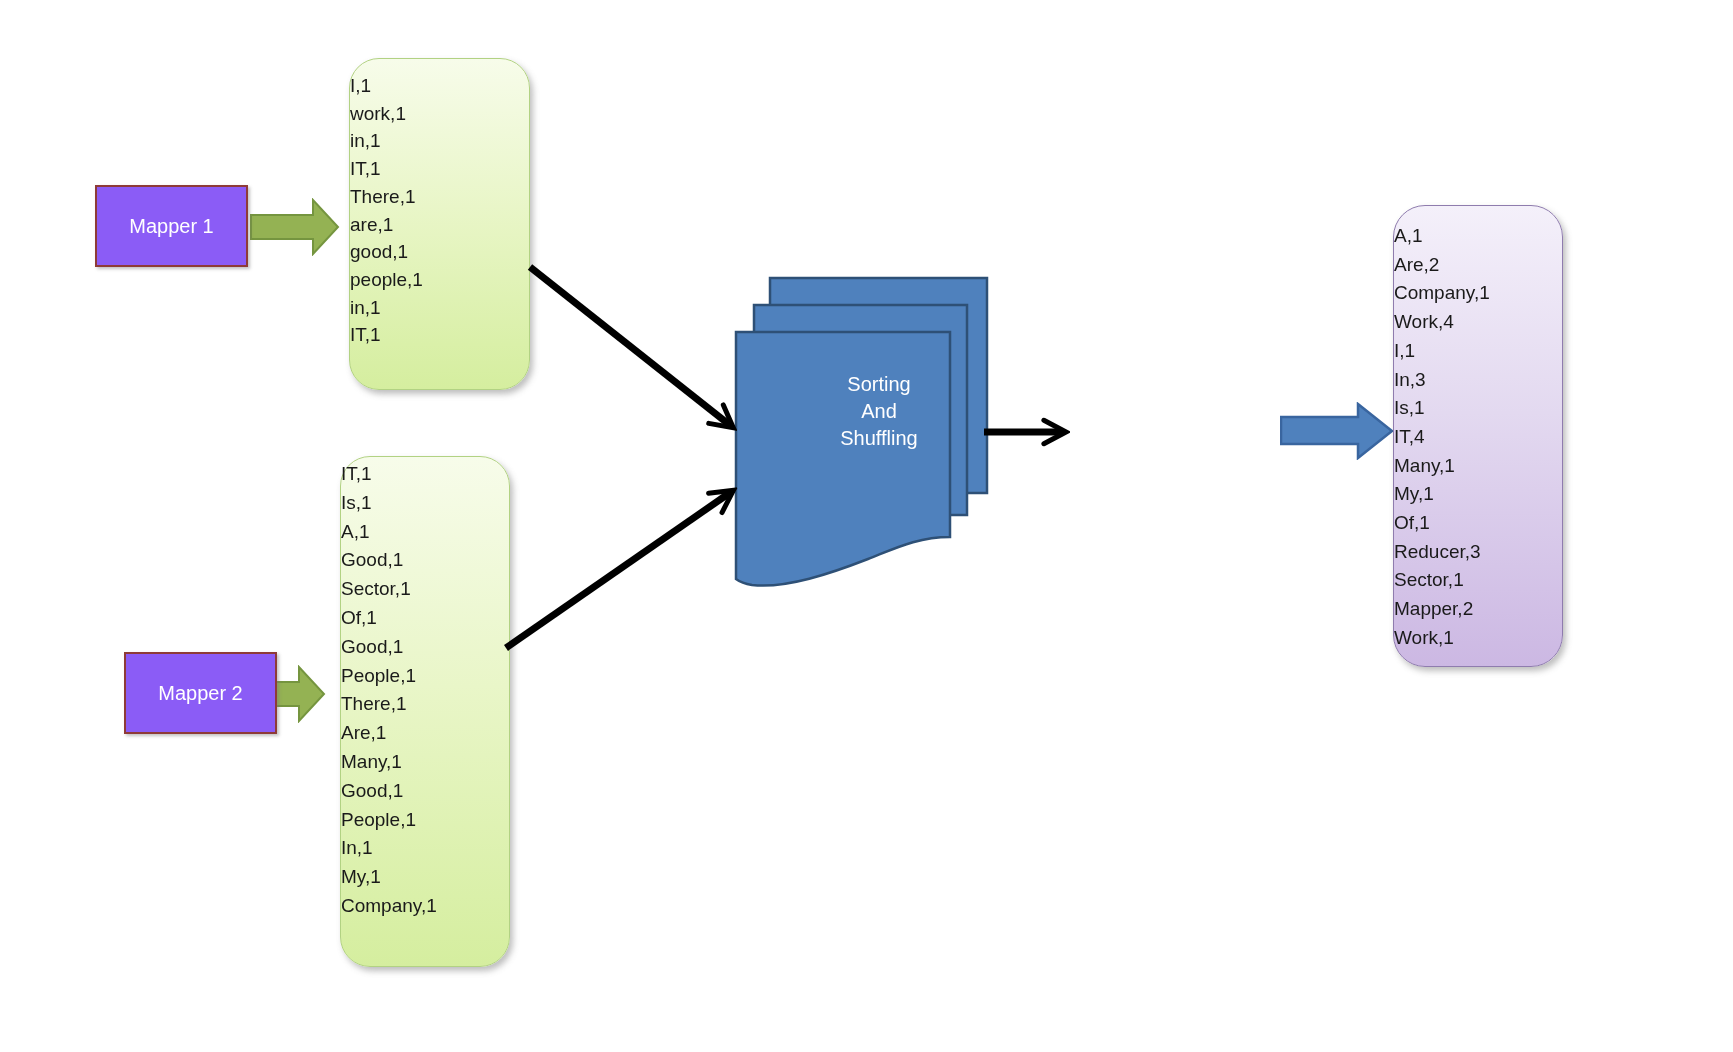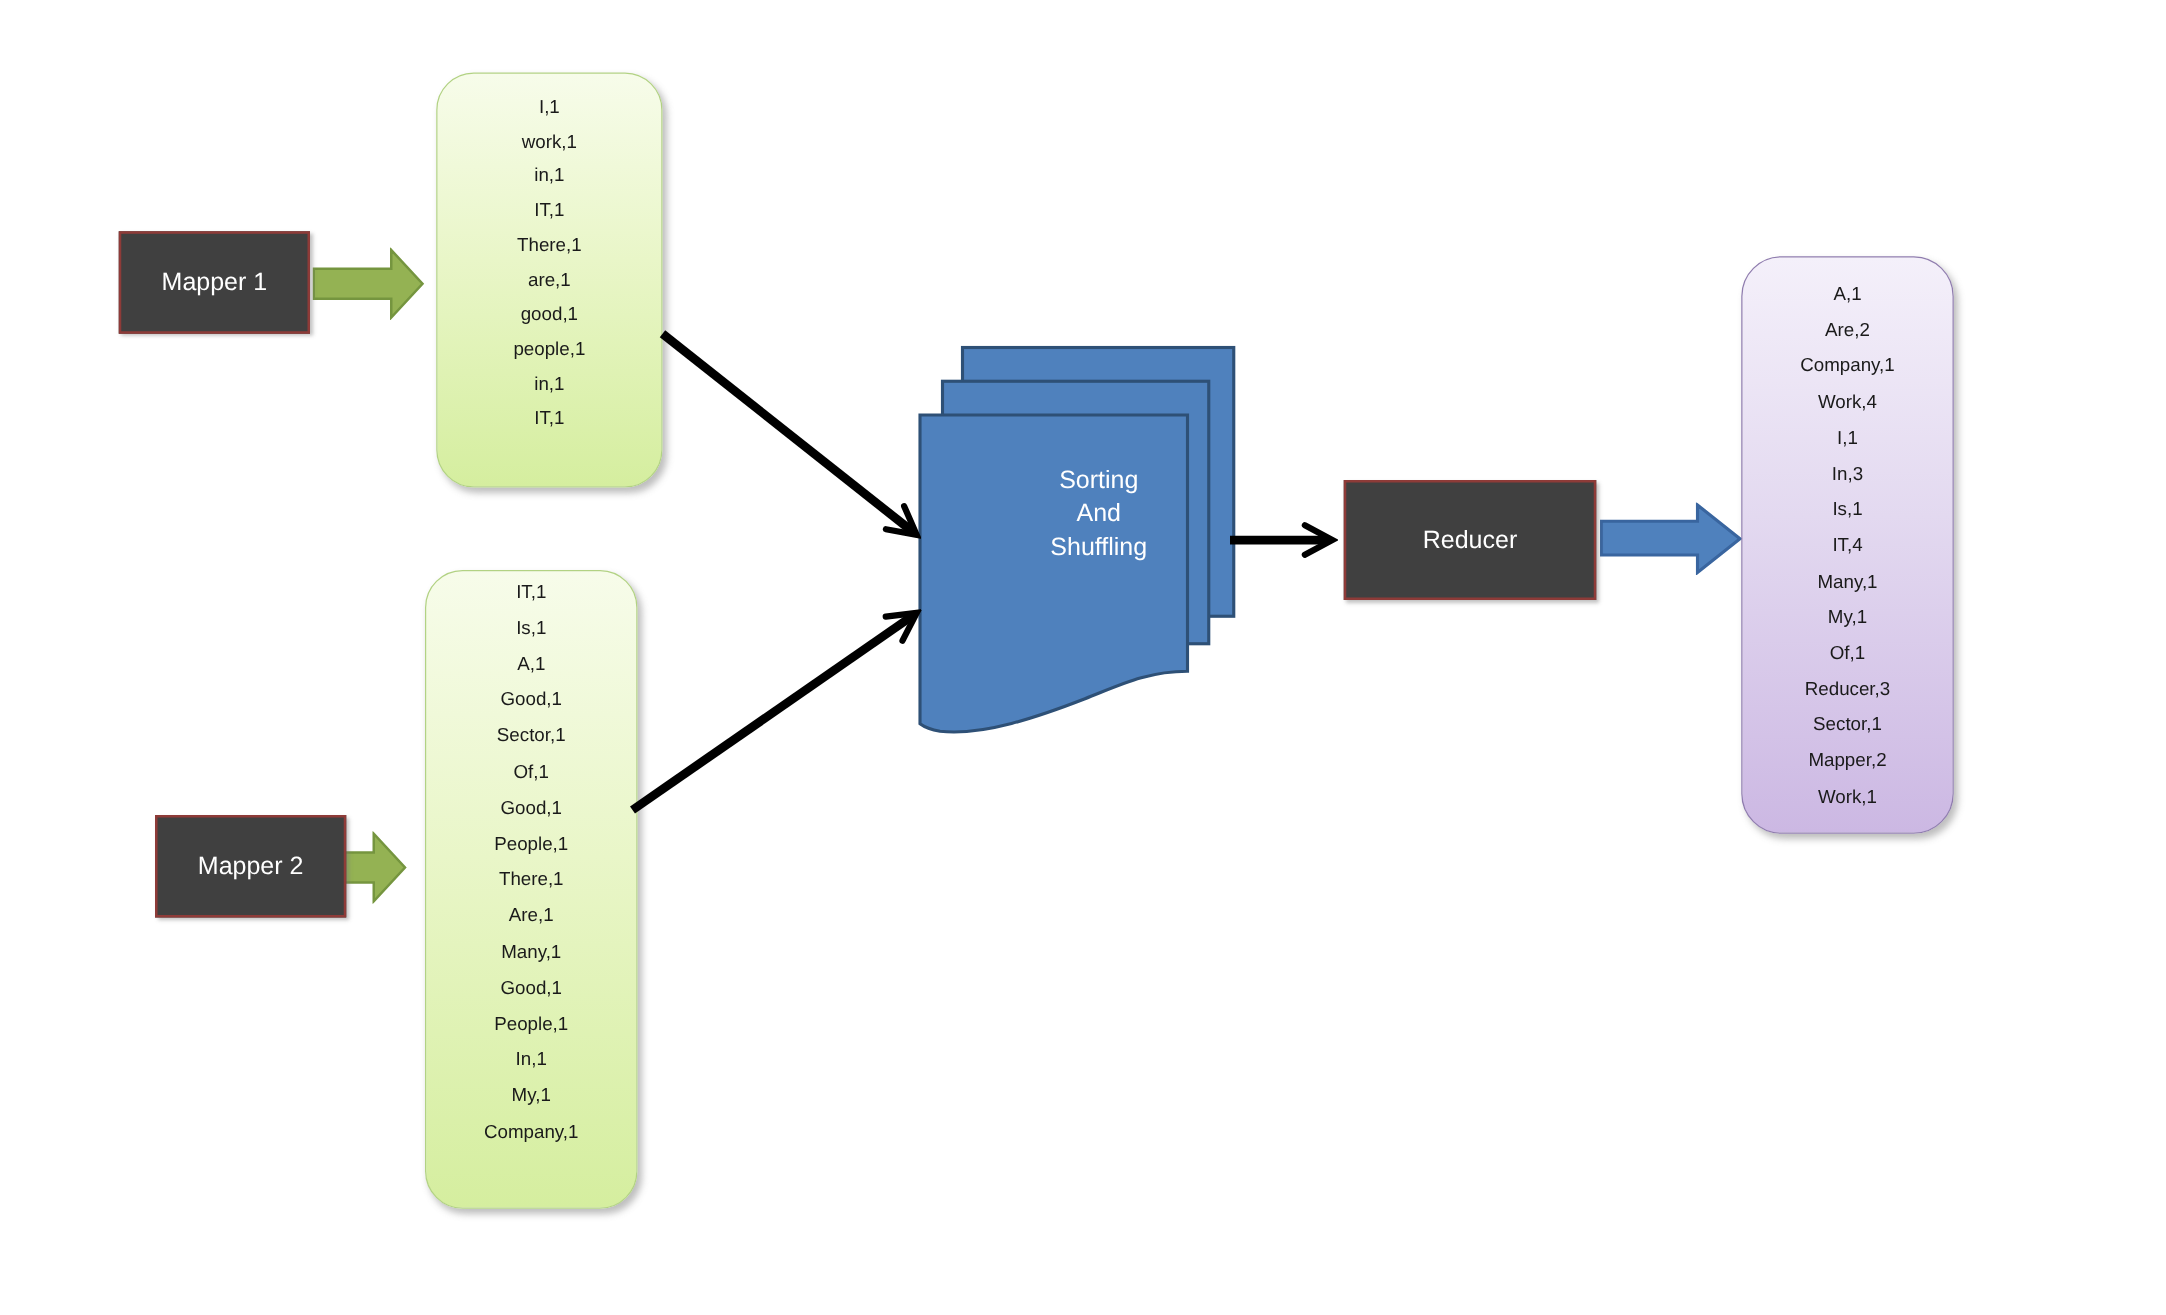--- a/index.html
+++ b/index.html
@@ -8,40 +8,40 @@
     width: 1733px;
     height: 1052px;
     background: #ffffff;
     font-family: "Liberation Sans", sans-serif;
     overflow: hidden;
   }
 
   
   .process-box {
     position: absolute;
-    background: #404040;
+    background: #8b5cf6;
     border: 2px solid #8E3B38;
     box-shadow: 2px 2px 3px rgba(120,120,120,0.45);
     color: #ffffff;
     font-size: 20px;
     display: flex;
     align-items: center;
     justify-content: center;
     box-sizing: border-box;
     z-index: 2;
   }
 
   
   .list-box {
     position: absolute;
     border-radius: 30px;
     box-sizing: border-box;
-    text-align: center;
+    text-align: left;
     color: #1A1A1A;
-    font-size: 15px;
+    font-size: 19px;
     box-shadow: 3px 4px 6px rgba(110,110,110,0.45);
     z-index: 2;
   }
   .list-box.green {
     background: linear-gradient(to bottom, #f7fcea 0%, #e9f6c8 45%, #d5ee9f 100%);
     border: 1px solid #b2d283;
   }
   .list-box.purple {
     background: linear-gradient(to bottom, #f4f0fa 0%, #e3d9f0 45%, #ccb8e3 100%);
     border: 1px solid #8F7CAE;
@@ -72,23 +72,20 @@
 <div id="canvas">
 
   <div class="process-box" style="left:95px; top:185px; width:153px; height:82px;">
     <span>Mapper 1</span>
   </div>
 
   <div class="process-box" style="left:80px; top:652px; width:153px; height:82px;margin-left:44px;">
     <span>Mapper 2</span>
   </div>
 
-  <div class="process-box" style="left:1075px; top:384px; width:202px; height:96px;">
-    <span>Reducer</span>
-  </div>
 
   <svg class="shape" style="left:250px; top:198px;" width="90" height="58" viewBox="0 0 90 58">
     <polygon points="1,17 63,17 63,2 88,29 63,56 63,41 1,41" fill="#94B253" stroke="#75953F" stroke-width="2"></polygon>
   </svg>
 
   <svg class="shape" style="left:236px; top:665px;" width="90" height="58" viewBox="0 0 90 58">
     <polygon points="1,17 63,17 63,2 88,29 63,56 63,41 1,41" fill="#94B253" stroke="#75953F" stroke-width="2"></polygon>
   </svg>
 
   <svg class="shape" style="left:1280px; top:402px;" width="114" height="58" viewBox="0 0 114 58">

